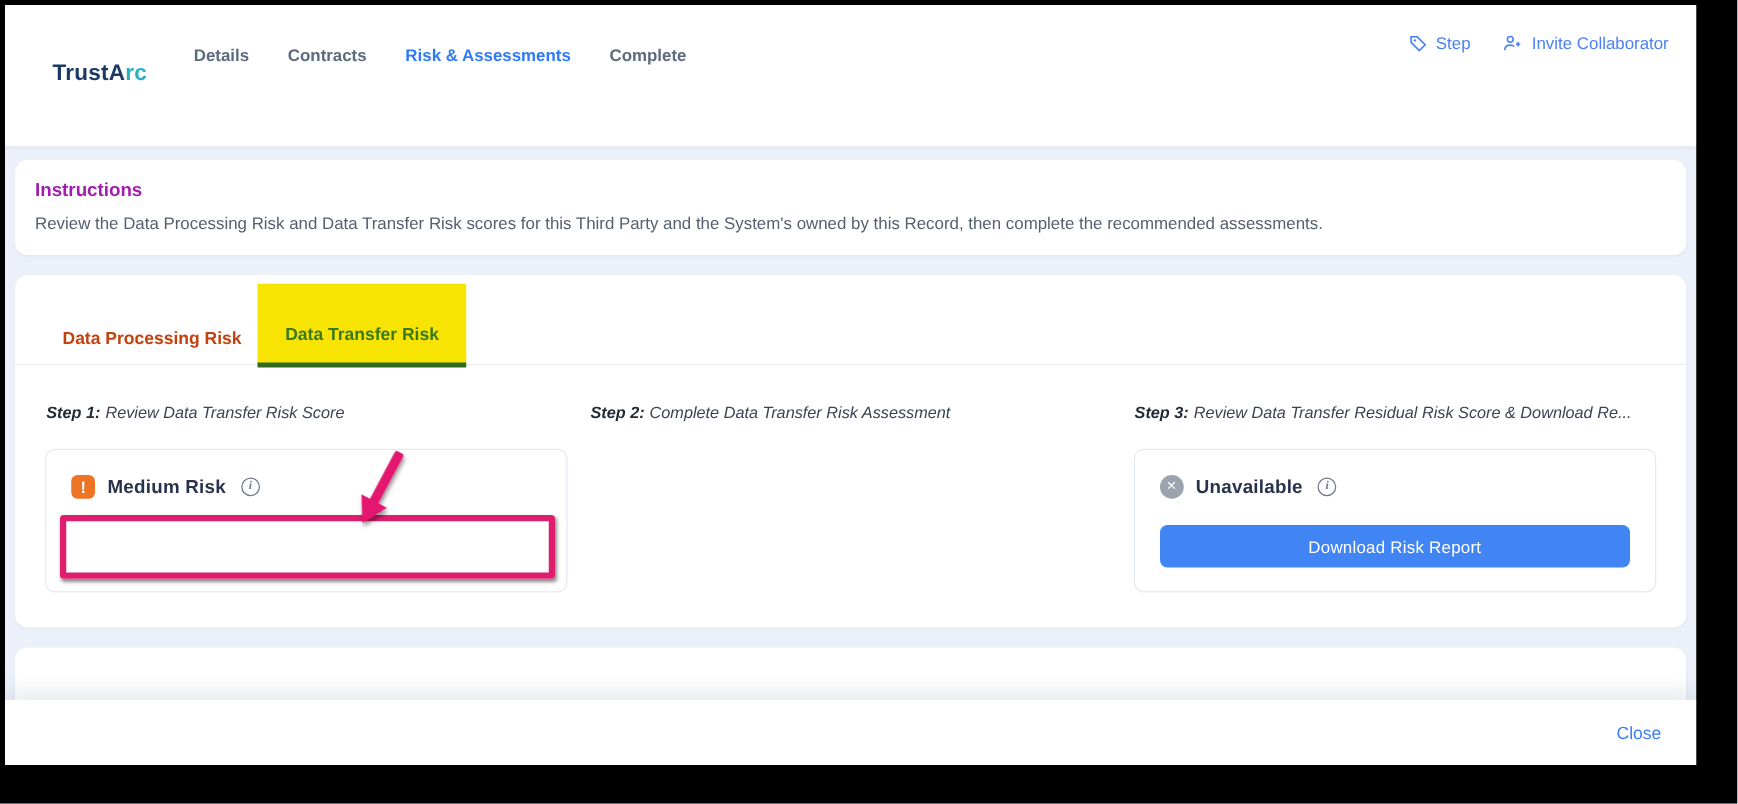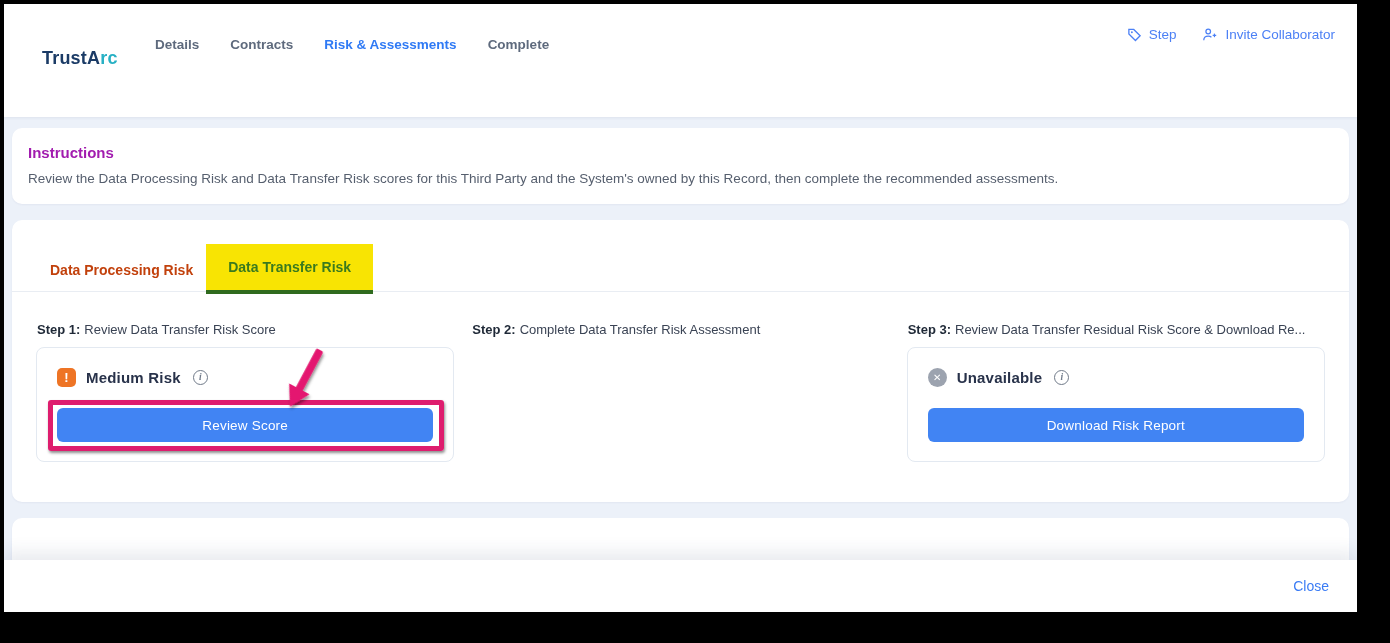--- a/index.html
+++ b/index.html
@@ -26,25 +26,25 @@
   main { padding:11px 8px 0; }
   .card { background:#fff; border-radius:10px; box-shadow:0 1px 2px rgba(30,45,90,0.05); }
   .card.instructions { padding:16px 16px 18px; margin-bottom:16px; }
   .card.instructions h2 { font-size:15px; font-weight:700; color:#a21caf; margin-bottom:10px; }
   .card.instructions p { font-size:13.5px; color:#565f6e; }
 
   
   .risk-panel { height:282px; margin-bottom:16px; }
   .tabs-row { display:flex; align-items:flex-end; height:72px; padding-left:38px; border-bottom:1px solid #e9edf3; }
   .rtab { font-size:14px; font-weight:700; color:#c2410c; margin-right:13px; padding-bottom:13px; cursor:pointer; white-space:nowrap; }
-  .rtab.active { background:#f8e403; color:#3a7a1e; padding:15px 22px 16px; margin:0 0 0 0; position:relative; }
+  .rtab.active { background:#f8e403; color:#3a7a1e; padding:32px 22px 16px; margin:0 0 0 0; position:relative; }
   .rtab.active::after { content:""; position:absolute; left:0; right:0; bottom:-3px; height:4px; background:#2f6b1e; }
   .steps-row { display:flex; gap:17px; padding:30px 24px 0; }
   .step-col { flex:1; min-width:0; }
-  .step-label { font-size:13px; color:#3a4354; white-space:nowrap; overflow:hidden; margin-bottom:10px; padding-left:1px; }
+  .step-label { font-size:13px; color:#3a4354; white-space:nowrap; overflow:hidden; margin-bottom:22px; padding-left:1px;font-style:italic; }
   .step-label b { color:#1f2937; font-weight:700; margin-right:4px; }
   .step-card { position:relative; height:115px; border:1px solid #e3e9f1; border-radius:8px; background:#fff; padding:18px 20px 0; }
   .status-row { display:flex; align-items:center; gap:10px; height:22px; }
   .status-text { font-size:15px; font-weight:700; color:#28324a; letter-spacing:0.2px; }
   .warn-badge { display:inline-flex; align-items:center; justify-content:center; width:19px; height:19px; border-radius:5px; background:#ee7425; color:#fff; font-size:13px; font-weight:700; }
   .unavail-badge { display:inline-flex; align-items:center; justify-content:center; width:19px; height:19px; border-radius:50%; background:#9ca3af; color:#fff; font-size:10px; font-weight:700; }
   .info-icon { display:inline-flex; align-items:center; justify-content:center; width:15px; height:15px; border:1.4px solid #707a89; border-radius:50%; color:#707a89; font-size:9.5px; font-weight:700; margin-left:2px; cursor:pointer; font-style:italic; font-family:"Liberation Serif",serif; }
   .blue-btn { display:block; width:100%; height:34px; margin-top:20px; background:#4184f3; border:none; border-radius:6px; color:#fff; font-size:13.5px; font-family:inherit; cursor:pointer; letter-spacing:0.2px; }
 
   
@@ -122,21 +122,20 @@
           <div class="step-col">
             <div class="step-label">
               <b>Step 1:</b><span>Review Data Transfer Risk Score</span>
             </div>
             <div class="step-card">
               <div class="status-row">
                 <span class="warn-badge">!</span>
                 <span class="status-text">Medium Risk</span>
                 <span class="info-icon">i</span>
               </div>
-              <button class="blue-btn">Review Score</button>
               <div class="annot-rect"></div>
               <svg class="annot-arrow" width="110" height="80" viewBox="0 0 110 80">
                 <defs>
                   <filter id="ash" x="-40%" y="-40%" width="180%" height="180%">
                     <feDropShadow dx="2" dy="2" stdDeviation="1.6" flood-color="#000" flood-opacity="0.45"></feDropShadow>
                   </filter>
                 </defs>
                 <g transform="translate(78,2) rotate(28)" fill="#e4176f" filter="url(#ash)">
                   <rect x="-3.8" y="0" width="7.6" height="48" rx="1.5"></rect>
                   <polygon points="-11.5,44 11.5,44 0,64"></polygon>

